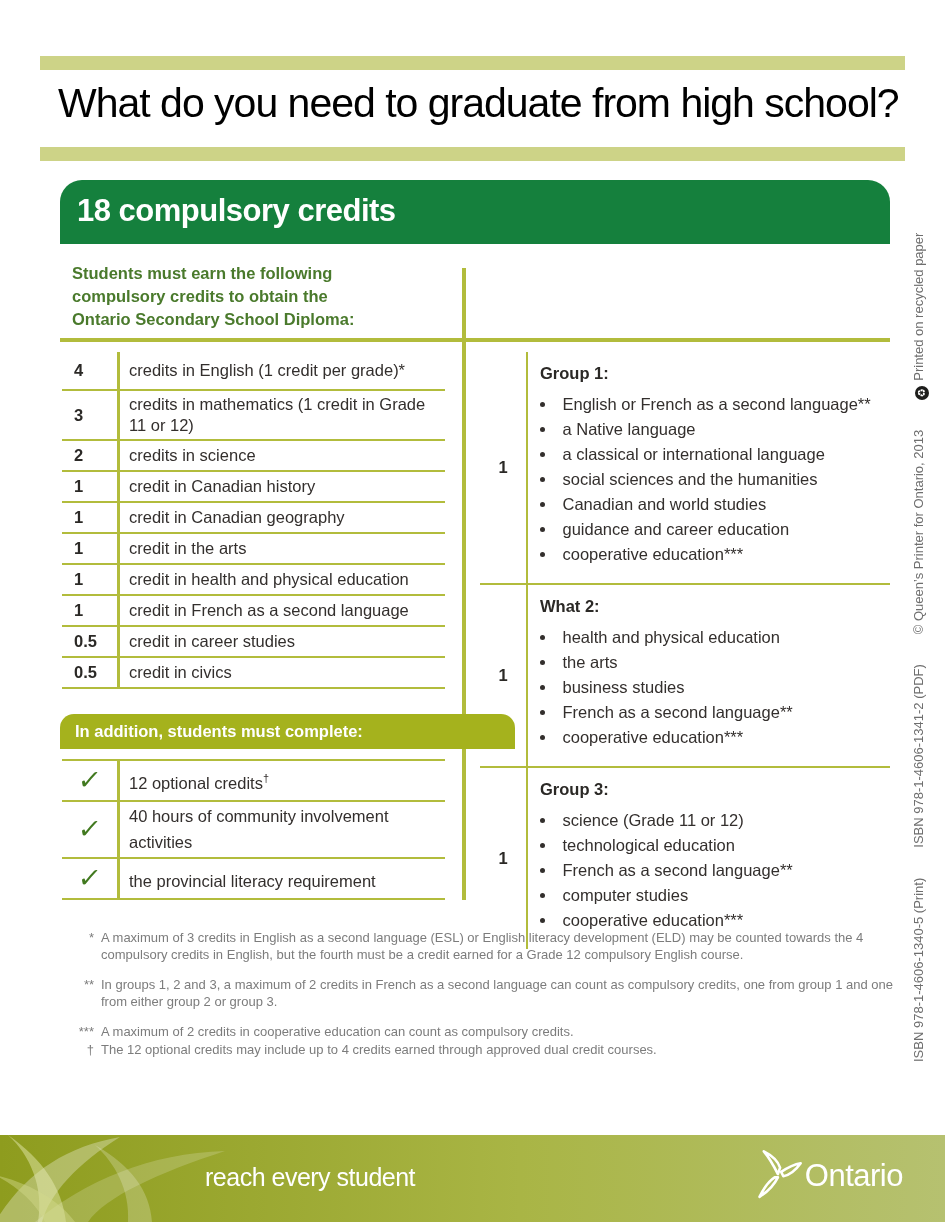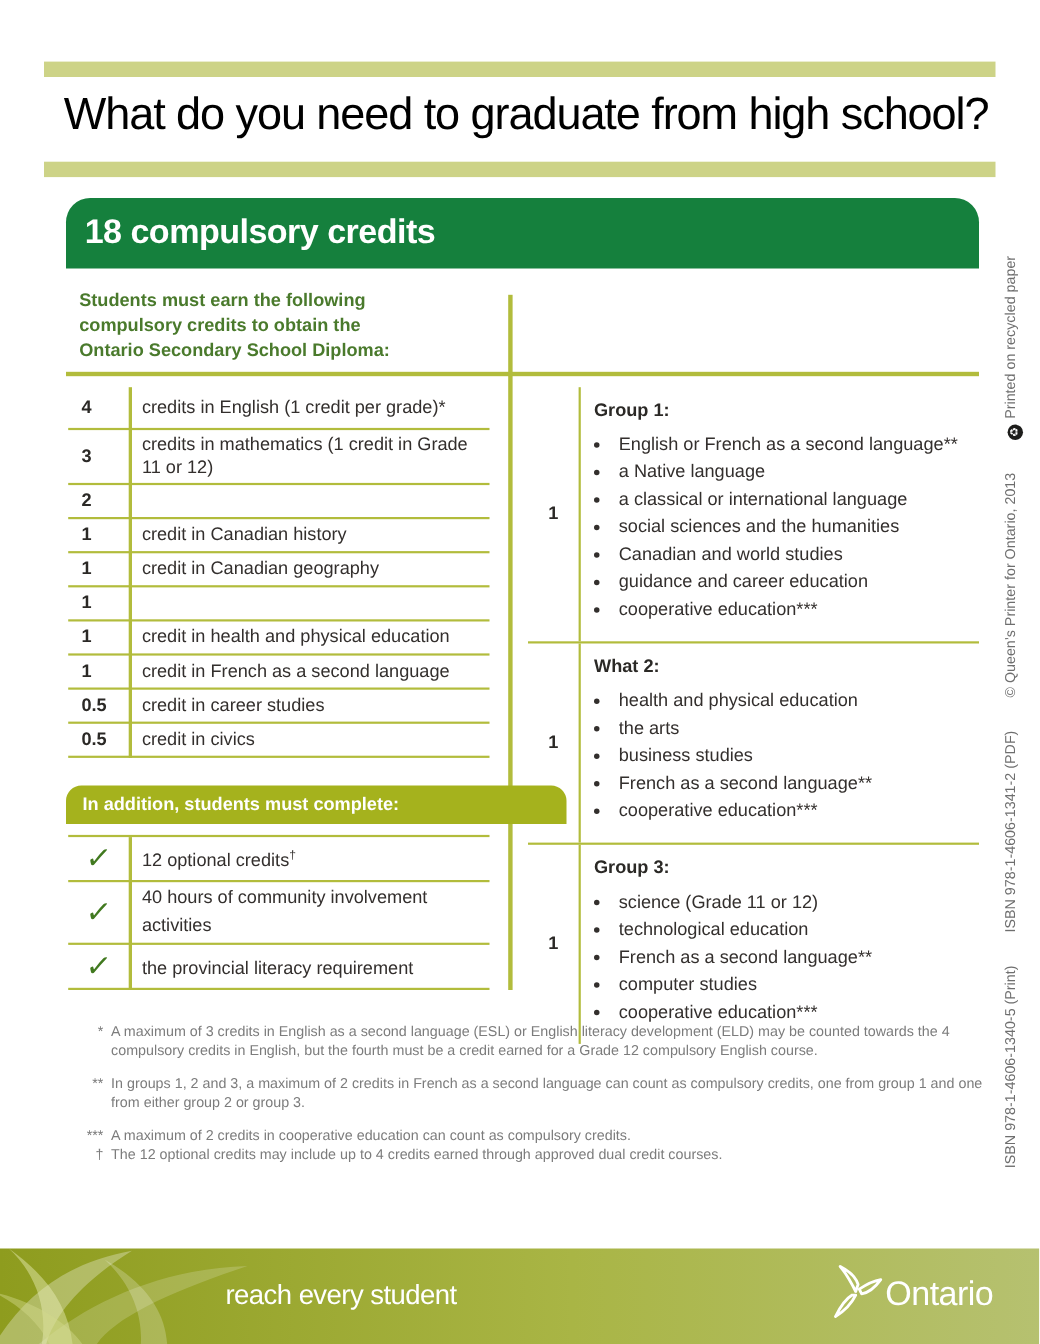--- a/index.html
+++ b/index.html
@@ -117,31 +117,33 @@
     <div class="crow tall1">
       <div class="cnum">4</div>
       <div class="ctext">credits in English (1 credit per grade)*</div>
     </div>
     <div class="crow tall2">
       <div class="cnum">3</div>
       <div class="ctext">credits in mathematics (1 credit in Grade 11 or 12)</div>
     </div>
     <div class="crow">
       <div class="cnum">2</div>
+      <div class="ctext">credits in science</div>
     </div>
     <div class="crow">
       <div class="cnum">1</div>
       <div class="ctext">credit in Canadian history</div>
     </div>
     <div class="crow">
       <div class="cnum">1</div>
       <div class="ctext">credit in Canadian geography</div>
     </div>
     <div class="crow">
       <div class="cnum">1</div>
+      <div class="ctext">credit in the arts</div>
     </div>
     <div class="crow">
       <div class="cnum">1</div>
       <div class="ctext">credit in health and physical education</div>
     </div>
     <div class="crow">
       <div class="cnum">1</div>
       <div class="ctext">credit in French as a second language</div>
     </div>
     <div class="crow">

